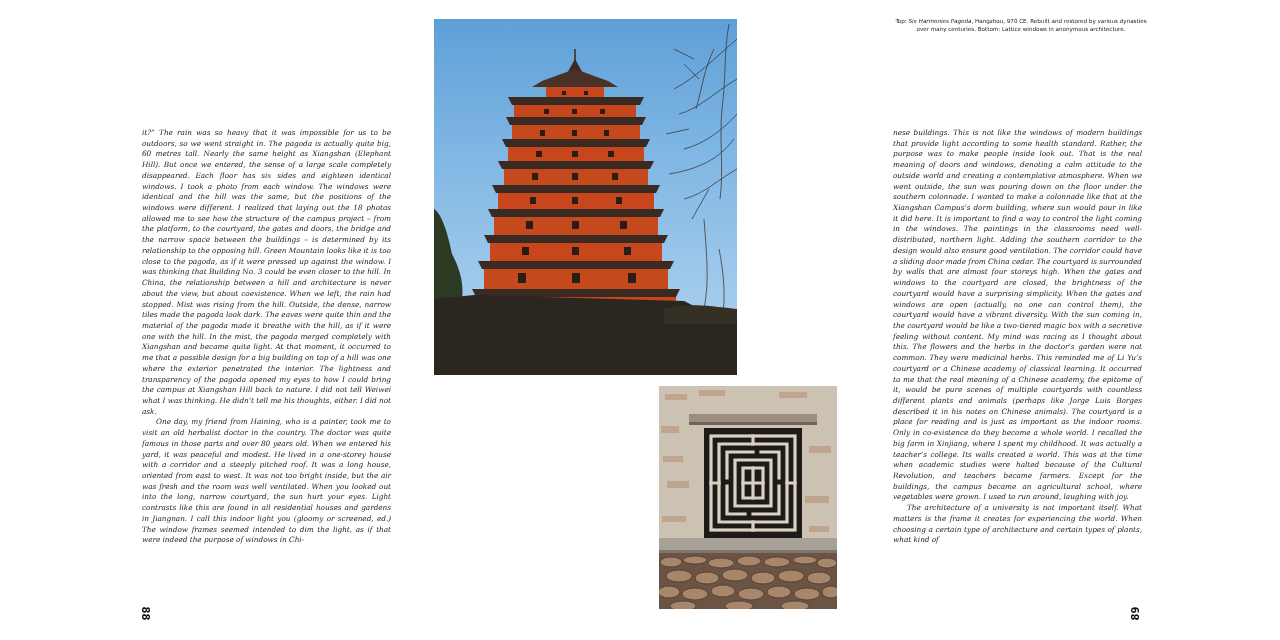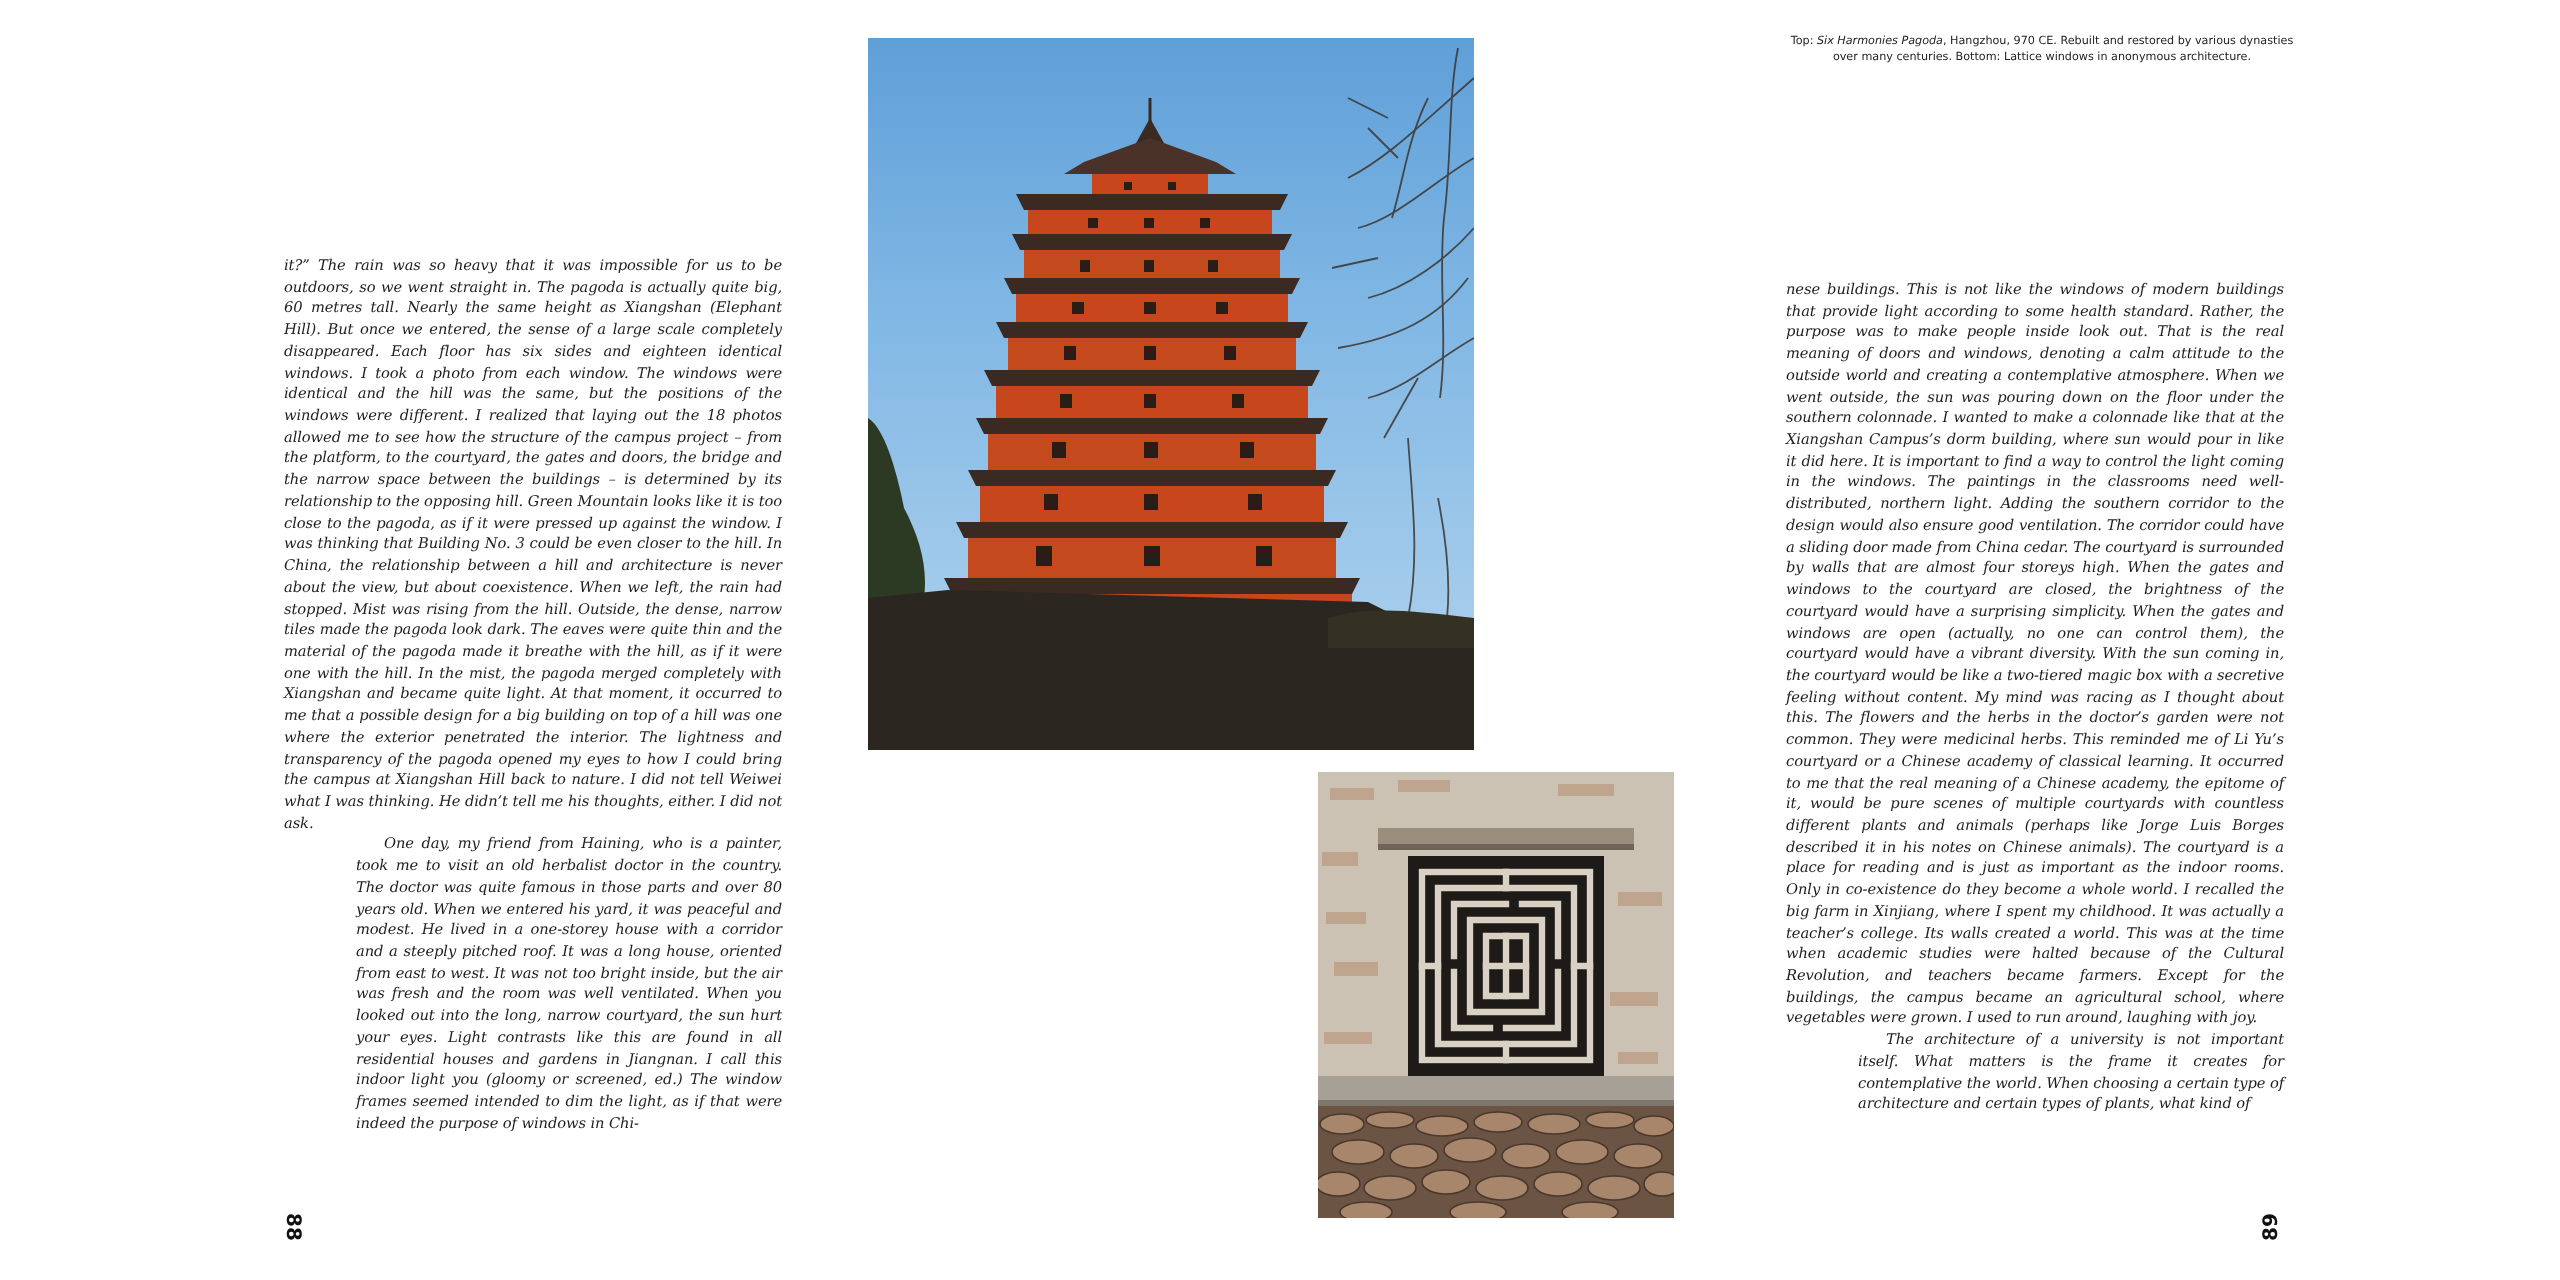--- a/index.html
+++ b/index.html
@@ -7,23 +7,23 @@
       width: 1280px; height: 640px; background: #ffffff; position: relative; overflow: hidden;
       font-family: "DejaVu Serif", serif; color: #1d1d1b;
     }
     .spread { position: absolute; inset: 0; }
     .col {
       position: absolute; width: 249px;
       font-size: 7.35px; line-height: 10.72px; letter-spacing: -0.05px;
       text-align: justify; hyphens: manual;
     }
     .col p { margin: 0; font-style: italic; }
-    .col p.indent { text-indent: 14px; margin-left: 36px; }
+    .col p.indent { text-indent: 14px; }
     .col-left { left: 142px; top: 128px; }
-    .col-right { left: 893px; top: 140px; }
+    .col-right { left: 893px; top: 128px; }
     .caption {
       position: absolute; left: 890px; top: 17px; width: 262px;
       font-family: "DejaVu Sans", sans-serif; font-size: 5.6px; line-height: 8px;
       text-align: center; color: #222;
     }
     .caption i { font-style: italic; }
     .folio {
       position: absolute; font-family: "DejaVu Sans", sans-serif; font-weight: bold;
       font-size: 10px; color: #111; transform-origin: center center;
     }
@@ -195,18 +195,18 @@
           <ellipse cx="80" cy="220" rx="14" ry="5"></ellipse>
           <ellipse cx="136" cy="220" rx="14" ry="5"></ellipse>
       </g>
     </svg>
   </div>
 
   <div class="caption"><span>Top: </span><i>Six Harmonies Pagoda</i><span>, Hangzhou, 970 CE. Rebuilt and restored by various dynasties over many centuries. Bottom: Lattice windows in anonymous architecture.</span></div>
 
   <div class="col col-right">
     <p>nese buildings. This is not like the windows of modern buildings that provide light according to some health standard. Rather, the purpose was to make people inside look out. That is the real meaning of doors and windows, denoting a calm attitude to the outside world and creating a contemplative atmosphere. When we went outside, the sun was pouring down on the floor under the southern colonnade. I wanted to make a colonnade like that at the Xiangshan Campus’s dorm building, where sun would pour in like it did here. It is important to find a way to control the light coming in the windows. The paintings in the classrooms need well-distributed, northern light. Adding the southern corridor to the design would also ensure good ventilation. The corridor could have a sliding door made from China cedar. The courtyard is surrounded by walls that are almost four storeys high. When the gates and windows to the courtyard are closed, the brightness of the courtyard would have a surprising simplicity. When the gates and windows are open (actually, no one can control them), the courtyard would have a vibrant diversity. With the sun coming in, the courtyard would be like a two-tiered magic box with a secretive feeling without content. My mind was racing as I thought about this. The flowers and the herbs in the doctor’s garden were not common. They were medicinal herbs. This reminded me of Li Yu’s courtyard or a Chinese academy of classical learning. It occurred to me that the real meaning of a Chinese academy, the epitome of it, would be pure scenes of multiple courtyards with countless different plants and animals (perhaps like Jorge Luis Borges described it in his notes on Chinese animals). The courtyard is a place for reading and is just as important as the indoor rooms. Only in co-existence do they become a whole world. I recalled the big farm in Xinjiang, where I spent my childhood. It was actually a teacher’s college. Its walls created a world. This was at the time when academic studies were halted because of the Cultural Revolution, and teachers became farmers. Except for the buildings, the campus became an agricultural school, where vegetables were grown. I used to run around, laughing with joy.</p>
-    <p class="indent">The architecture of a university is not important itself. What matters is the frame it creates for contemplative the world. When choosing a certain type of architecture and certain types of plants, what kind of</p>
+    <p class="indent">The architecture of a university is not important itself. What matters is the frame it creates for experiencing the world. When choosing a certain type of architecture and certain types of plants, what kind of</p>
   </div>
 
   <div class="folio folio-right">89</div>
 
 </div>
 
 </body></html>

